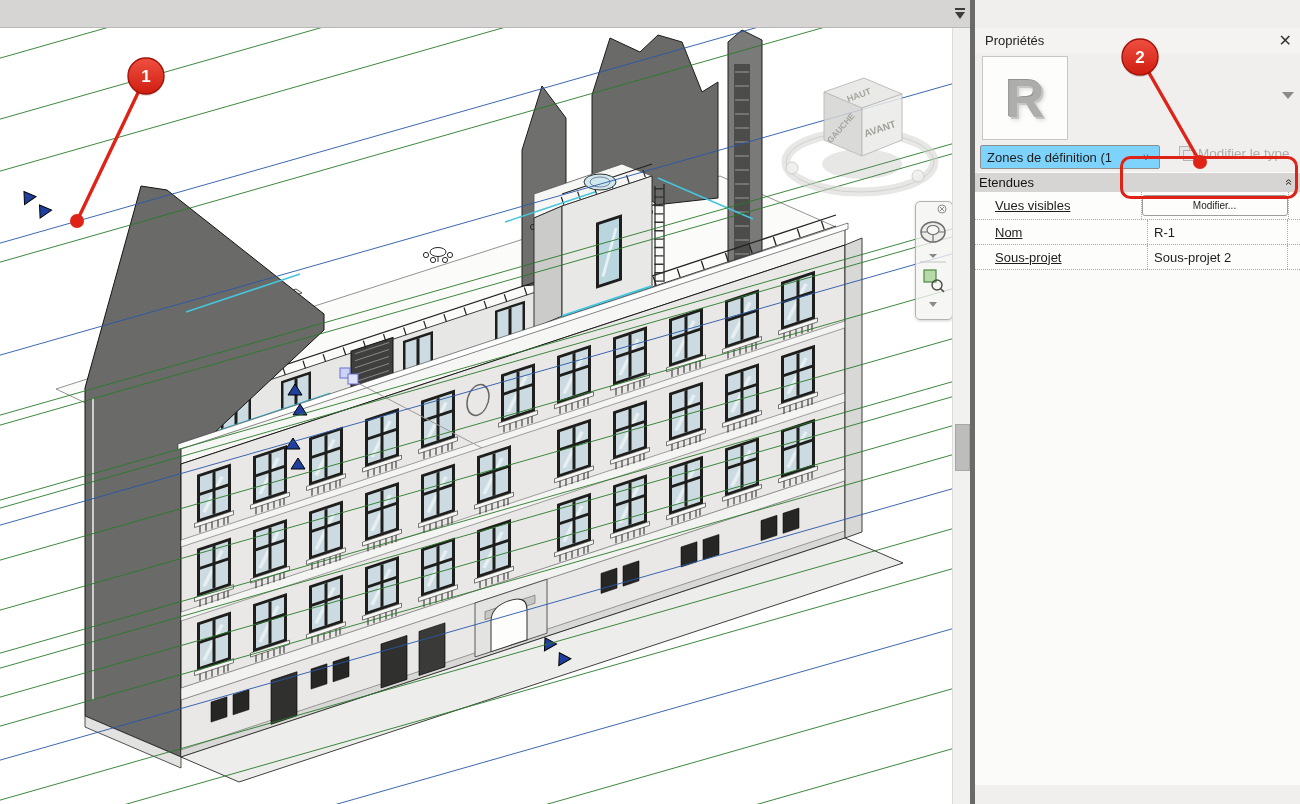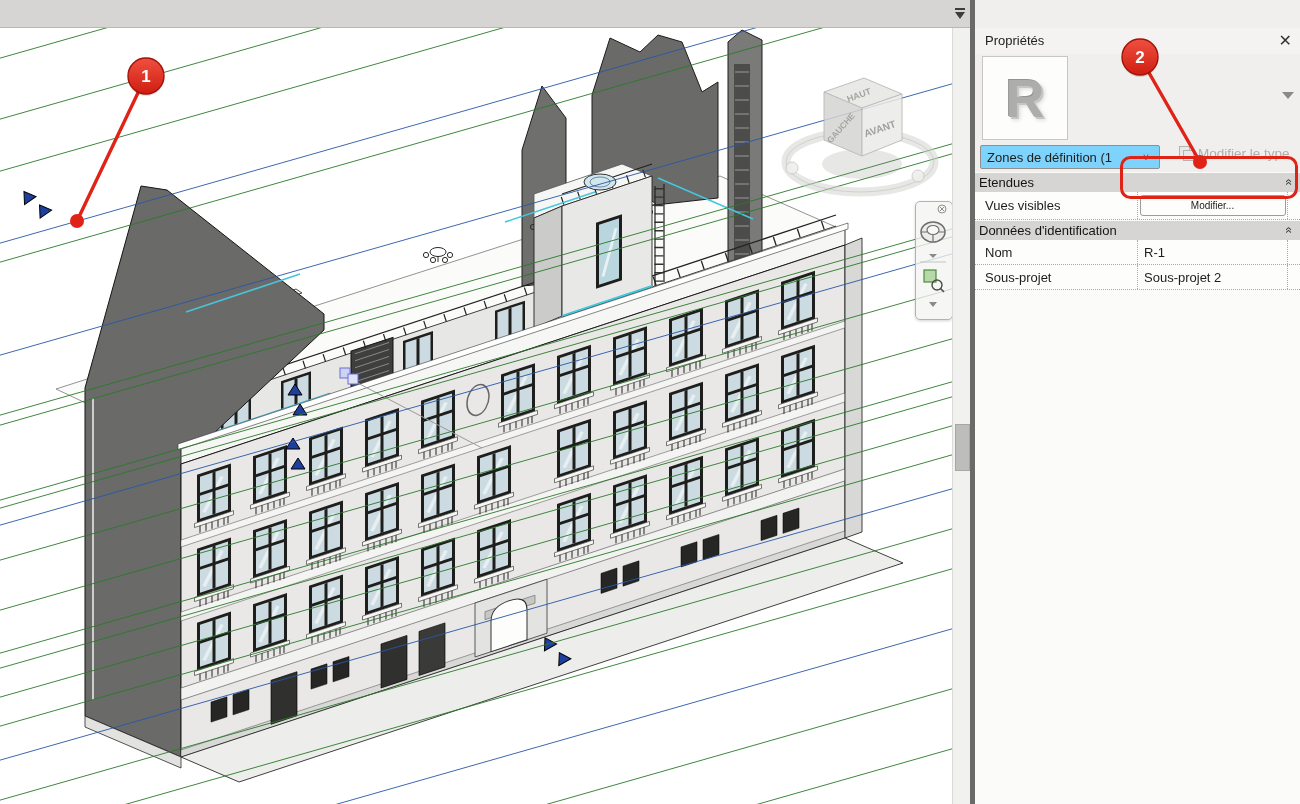--- a/index.html
+++ b/index.html
@@ -47,21 +47,21 @@
   .modify-type{position:absolute;left:190px;top:2px;display:flex;align-items:center;gap:4px;
                color:#aeaeac;font-size:13.5px;margin-left:14px;}
   .mt-icon{width:15px;height:15px;position:relative;}
   .mt-icon:before{content:"";position:absolute;left:0;top:0;width:9px;height:9px;border:1.5px solid #b3b3b1;background:#e9e8e7;}
   .mt-icon:after{content:"";position:absolute;right:0;bottom:0;width:9px;height:9px;border:1.5px solid #b3b3b1;background:#e9e8e7;}
   .sec-head{position:relative;height:19px;background:#d6d5d3;border-top:1px solid #fbfbfa;
             line-height:19px;padding-left:4px;color:#141412;}
   .sec-chev{position:absolute;right:7px;top:4px;color:#3c3c3a;font-size:12px;display:inline-block;
             transform:rotate(90deg);line-height:10px;}
   .prow{position:relative;display:flex;align-items:center;border-bottom:1px dotted #a9a9a7;background:#fdfdfc;}
-  .prow .lab{width:152px;padding-left:10px;white-space:nowrap;overflow:hidden;}
+  .prow .lab{width:152px;padding-left:20px;white-space:nowrap;overflow:hidden;text-decoration:underline;}
   .prow .val{flex:1;border-left:1px dotted #a9a9a7;align-self:stretch;display:flex;align-items:center;
              padding-left:6px;cursor:text;}
   .prow .endcol{width:12px;border-left:1px dotted #a9a9a7;align-self:stretch;}
   .row-h24{height:24px;} .row-h27{height:27px;}
   .btn-modifier{margin:0 auto;width:146px;height:21px;background:#fdfdfc;border:1px solid #9c9c9a;
                 border-radius:3px;font-size:10px;color:#1d1d1b;font-family:inherit;cursor:pointer;}
   .dim{color:#a5a5a3;}
   .props-rest{height:515px;background:#fbfbfa;}
 
   
@@ -369,24 +369,20 @@
     <span class="sec-chev">«</span>
   </div>
   <div class="prow row-h27">
     <div class="lab">Vues visibles</div>
     <div class="val" style="padding-left:0;">
       <button class="btn-modifier">Modifier...</button>
     </div>
     <div class="endcol"></div>
   </div>
 
-  <div class="sec-head">
-    <span>Données d'identification</span>
-    <span class="sec-chev">«</span>
-  </div>
   <div class="prow row-h24">
     <div class="lab">Nom</div>
     <div class="val">R-1</div>
     <div class="endcol"></div>
   </div>
   <div class="prow row-h24">
     <div class="lab">Sous-projet</div>
     <div class="val">Sous-projet 2</div>
     <div class="endcol"></div>
   </div>

